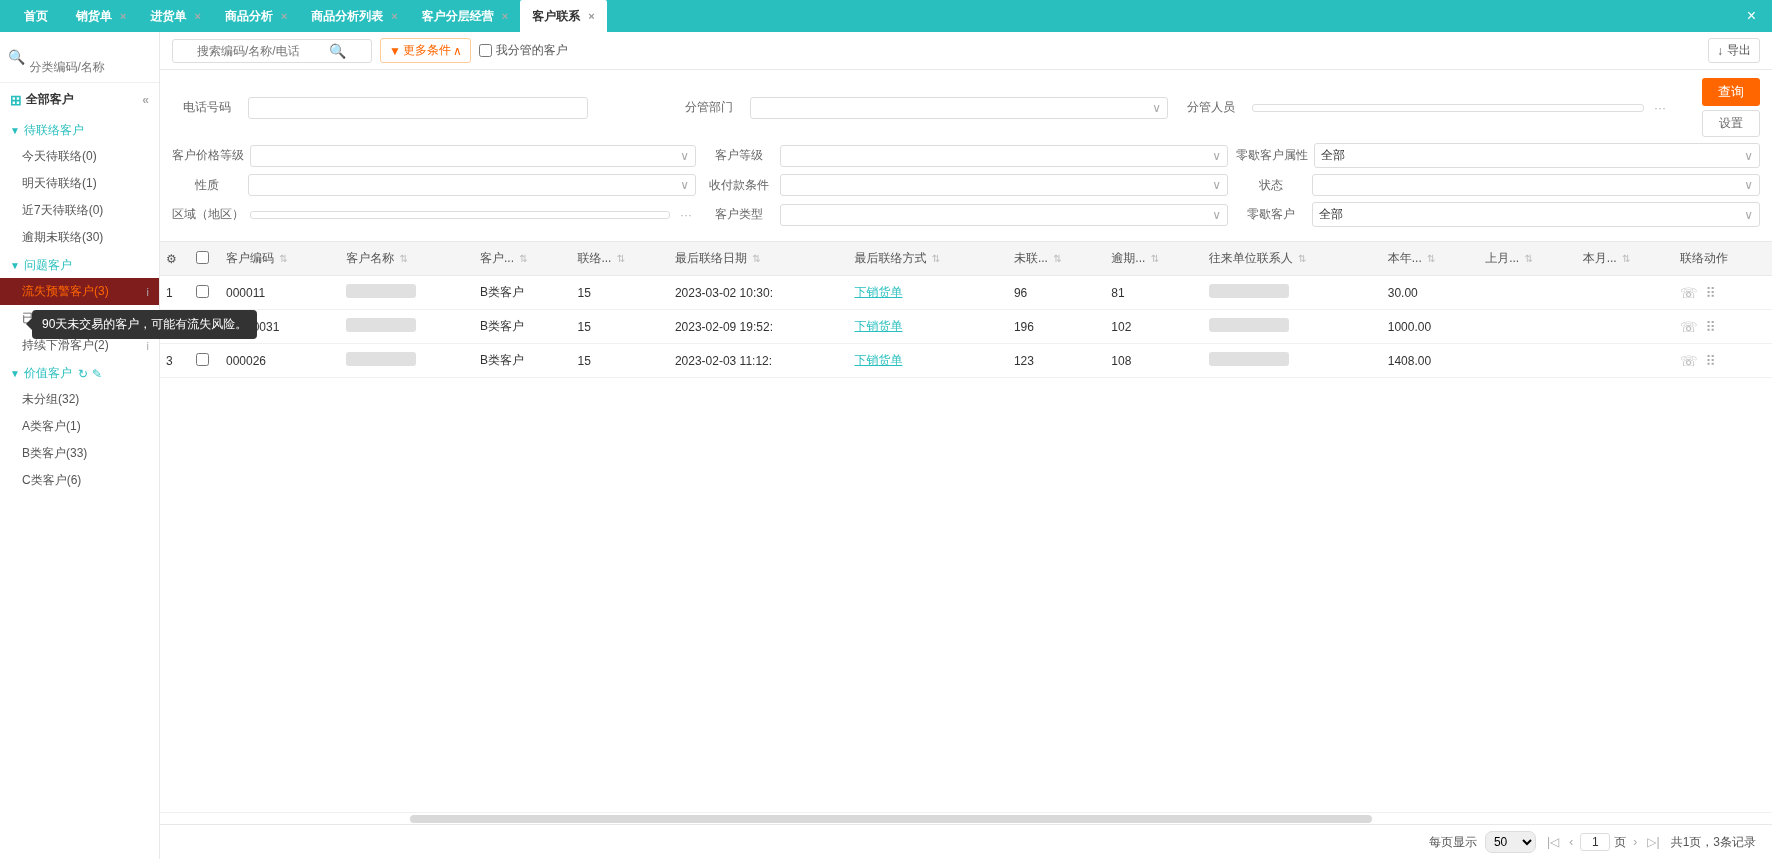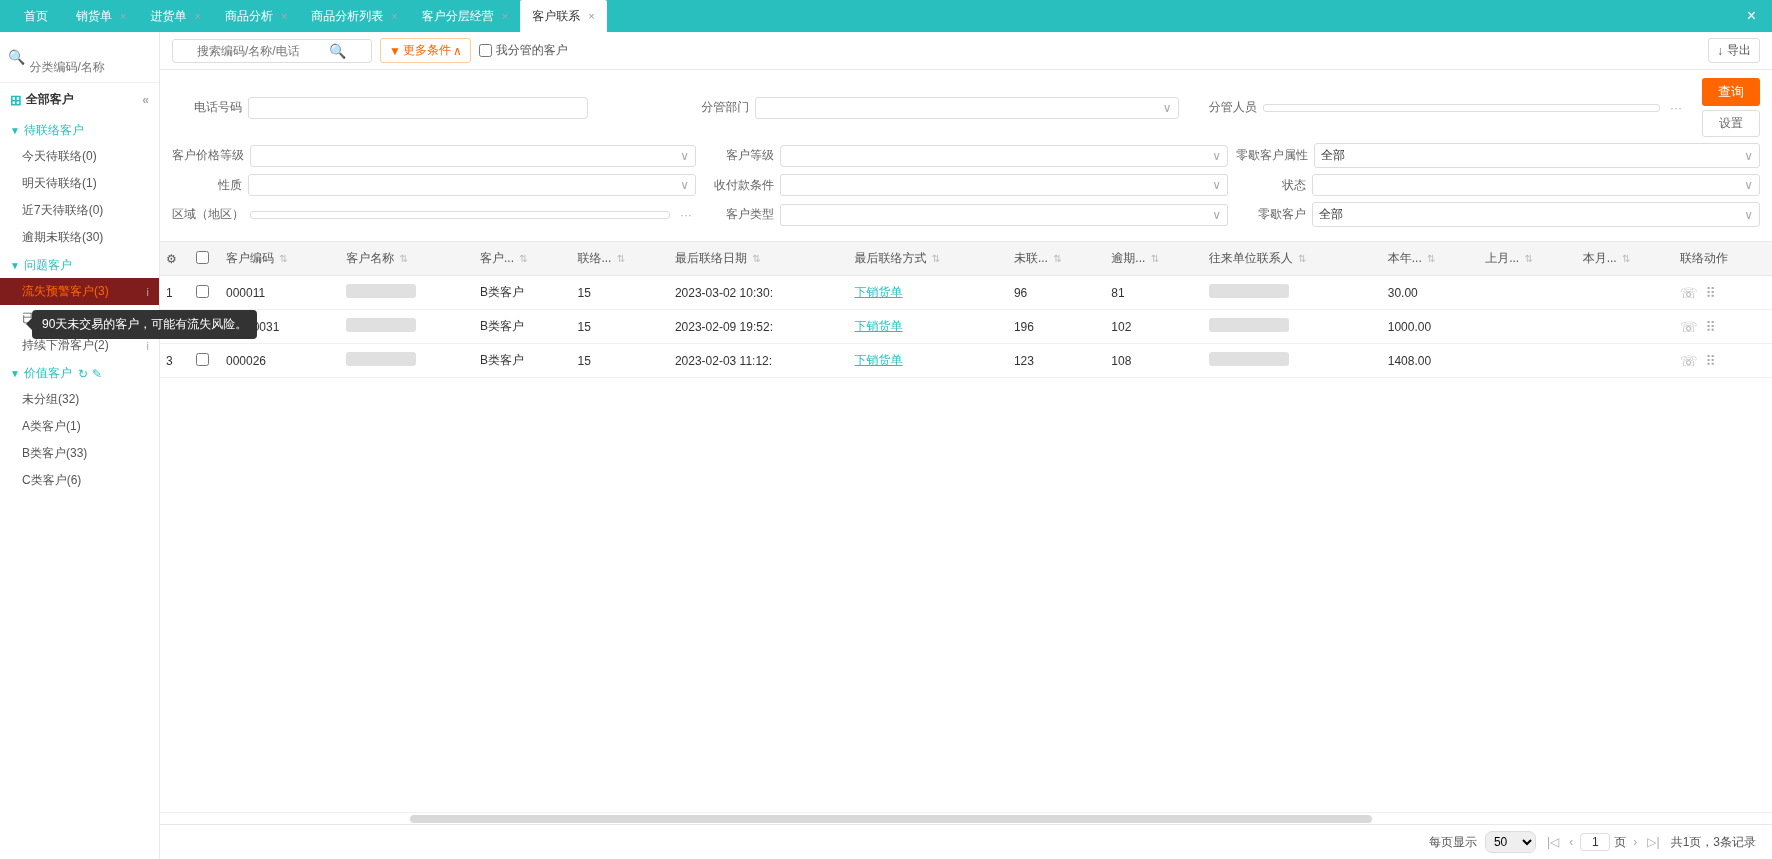--- a/index.html
+++ b/index.html
@@ -17,20 +17,21 @@
     .top-nav .tab {
       padding: 0 12px;
       height: 32px;
       line-height: 32px;
       cursor: pointer;
       white-space: nowrap;
       font-size: 13px;
       display: flex;
       align-items: center;
       gap: 4px;
+      font-weight: bold;
     }
     .top-nav .tab.home { padding: 0 16px; }
     .top-nav .tab.active {
       background: #fff;
       color: #333;
       border-radius: 2px 2px 0 0;
     }
     .top-nav .tab .close-x {
       font-size: 11px;
       color: #aaa;
@@ -222,21 +223,21 @@
       display: flex;
       align-items: center;
       flex: 1;
       gap: 6px;
       min-width: 0;
     }
     .filter-label {
       color: #666;
       white-space: nowrap;
       min-width: 70px;
-      text-align: right;
+      text-align: center;
     }
     .filter-input {
       flex: 1;
       border: 1px solid #ddd;
       border-radius: 3px;
       padding: 3px 6px;
       outline: none;
       font-size: 12px;
       color: #333;
       background: #fff;
@@ -274,21 +275,21 @@
       border: 1px solid #ddd;
       border-radius: 3px;
       padding: 4px 10px;
       cursor: pointer;
       font-size: 12px;
     }
     .btn-group-right {
       display: flex;
       flex-direction: column;
       gap: 4px;
-      margin-left: 8px;
+      margin-left: 24px;
     }
 
     
     .table-area {
       flex: 1;
       background: #fff;
       overflow: auto;
       margin: 0;
     }
     table {

